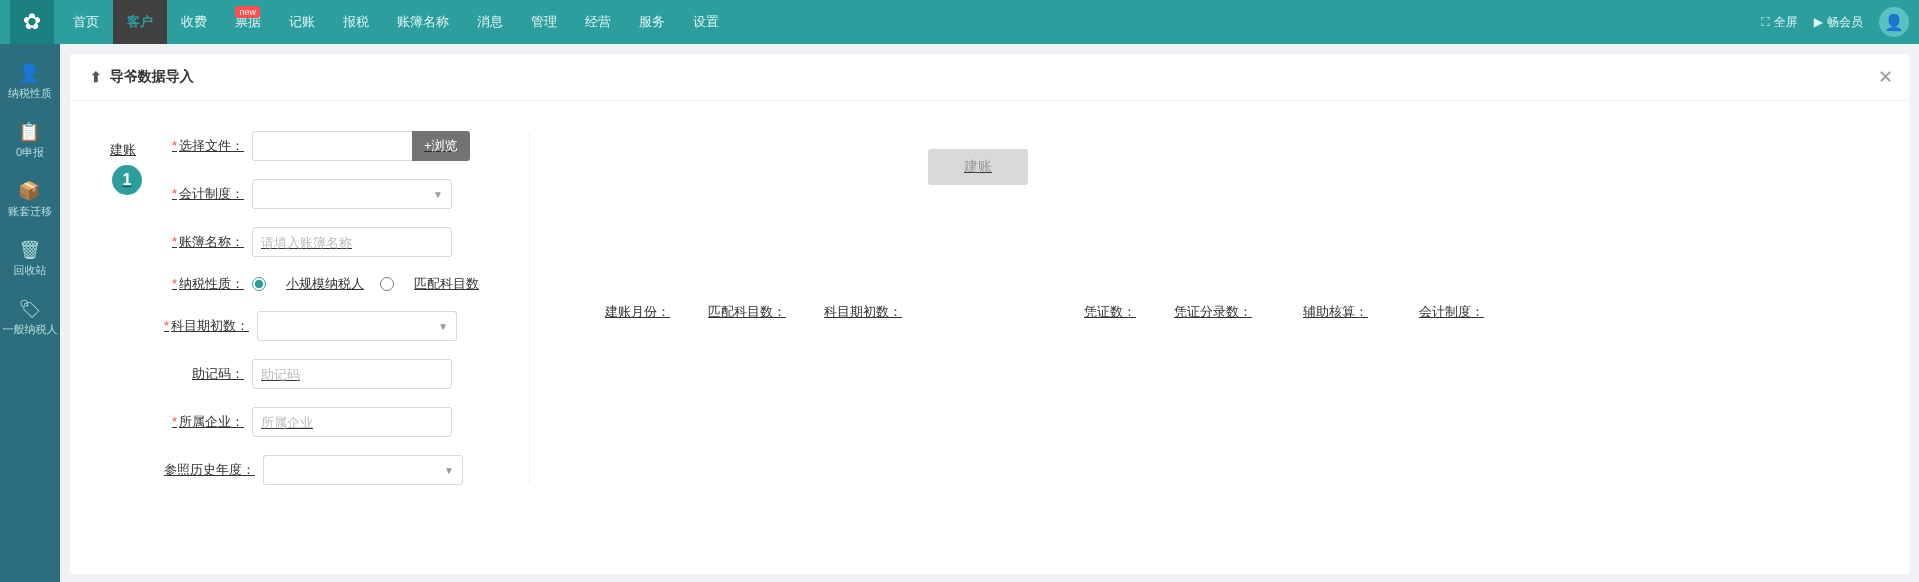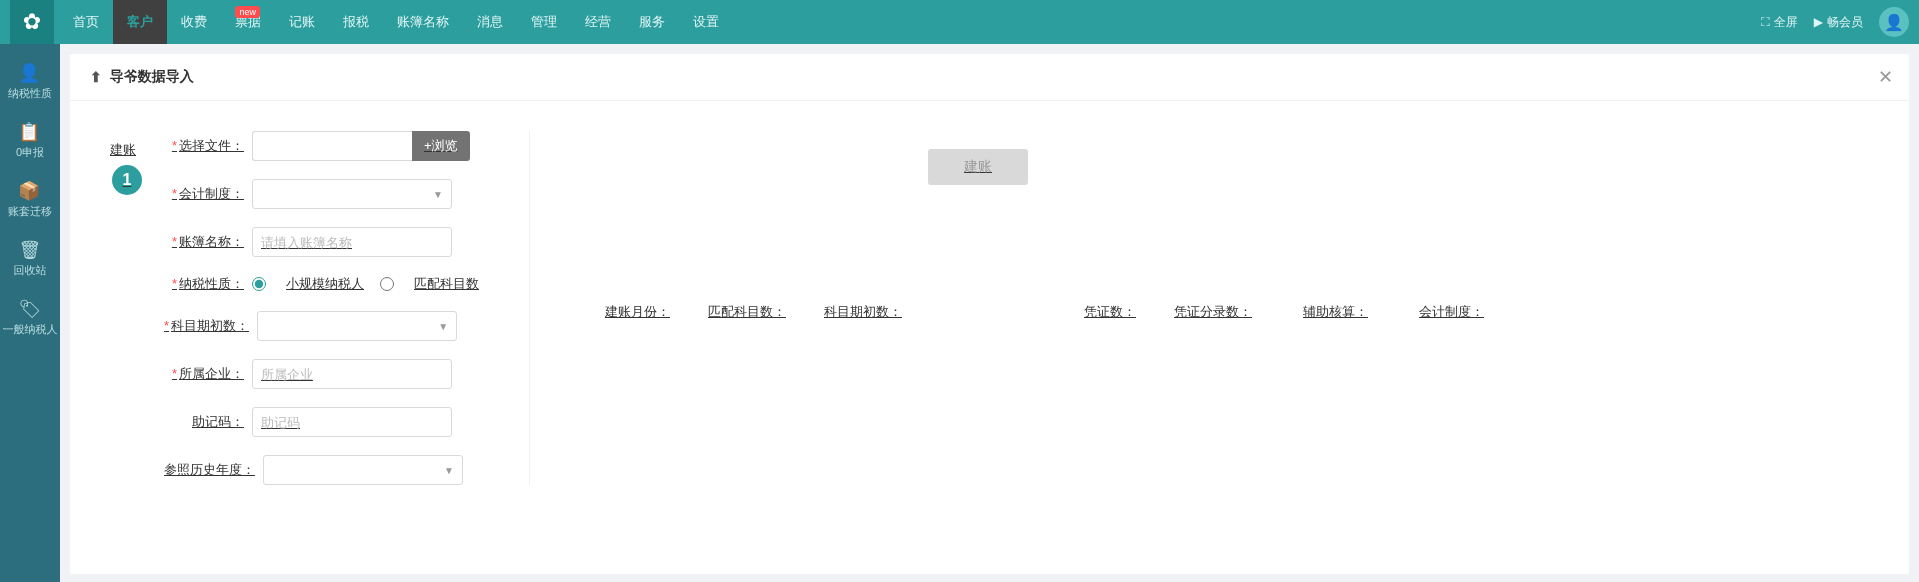--- a/index.html
+++ b/index.html
@@ -310,30 +310,30 @@
                 <span class="required">*</span><span>科目期初数：</span>
               </span>
               <div class="form-select-wrap">
                 <select class="form-select"></select>
                 <span class="select-arrow">▼</span>
               </div>
             </div>
 
             <div class="form-row">
               <span class="form-label">
+                <span>助记码：</span>
+              </span>
+              <input type="text" class="form-input" placeholder="助记码" style="">
+            </div>
+
+            <div class="form-row">
+              <span class="form-label">
                 <span class="required">*</span><span>所属企业：</span>
               </span>
               <input type="text" class="form-input" placeholder="所属企业" style="">
-            </div>
-
-            <div class="form-row">
-              <span class="form-label">
-                <span>助记码：</span>
-              </span>
-              <input type="text" class="form-input" placeholder="助记码" style="">
             </div>
 
             <div class="form-row">
               <span class="form-label">
                 <span>参照历史年度：</span>
               </span>
               <div class="form-select-wrap">
                 <select class="form-select"></select>
                 <span class="select-arrow">▼</span>
               </div>

